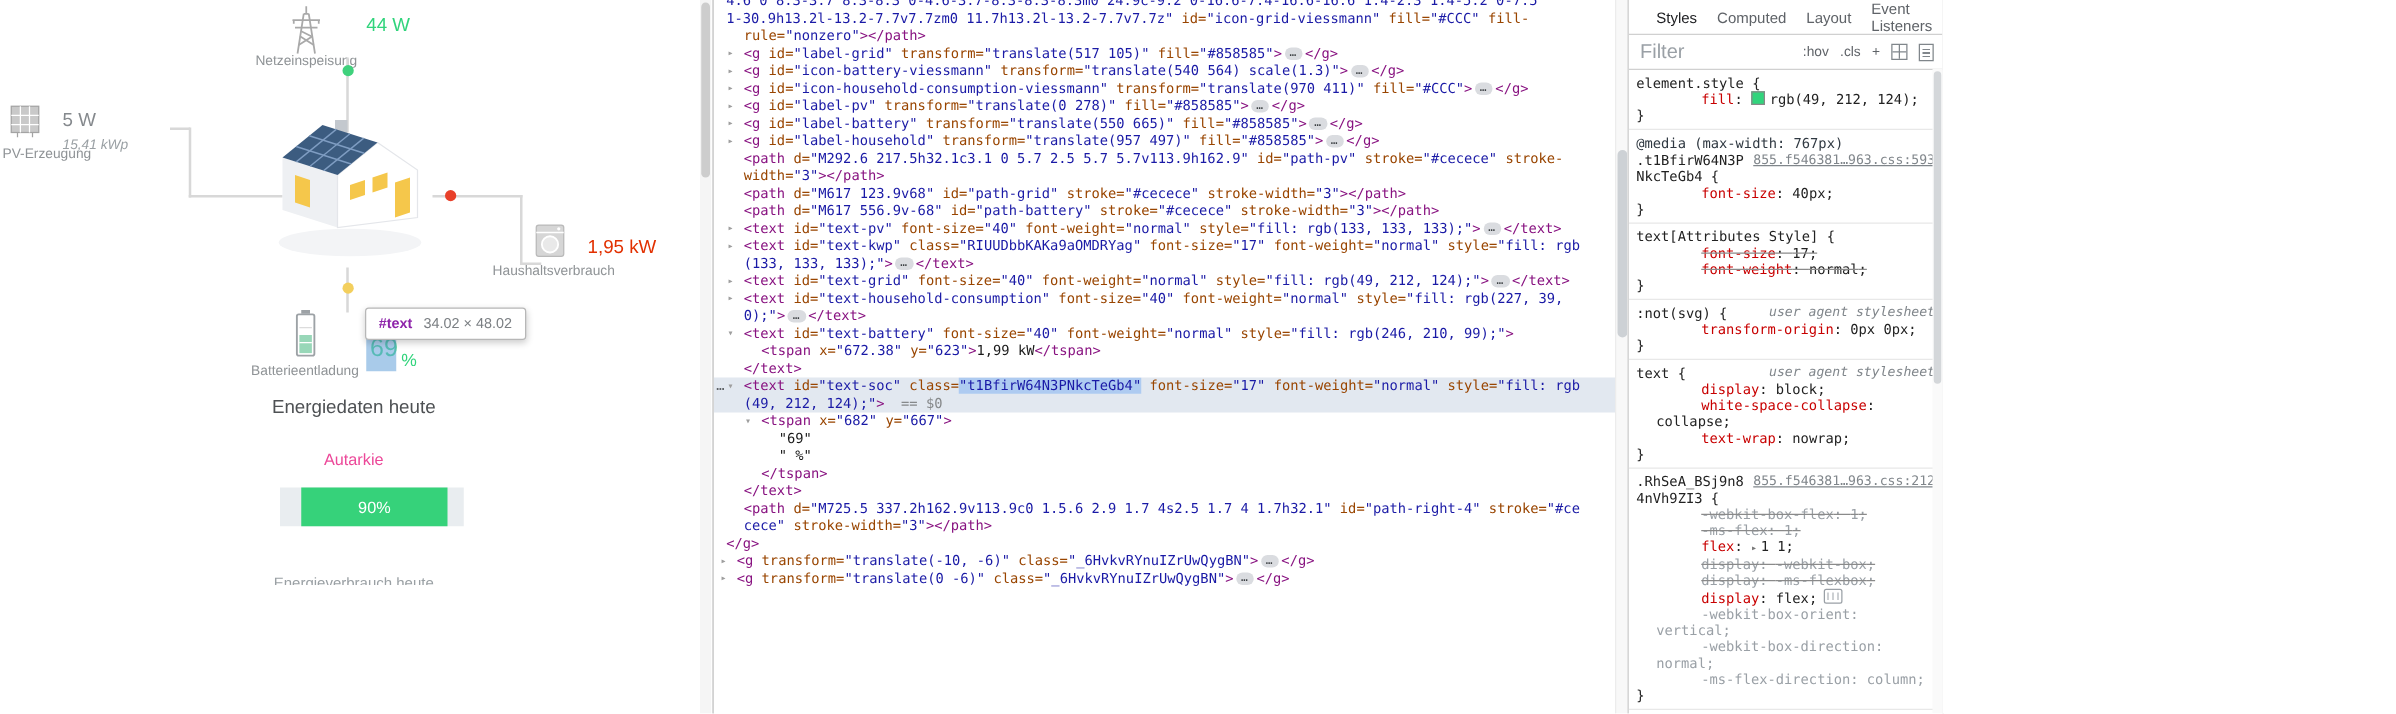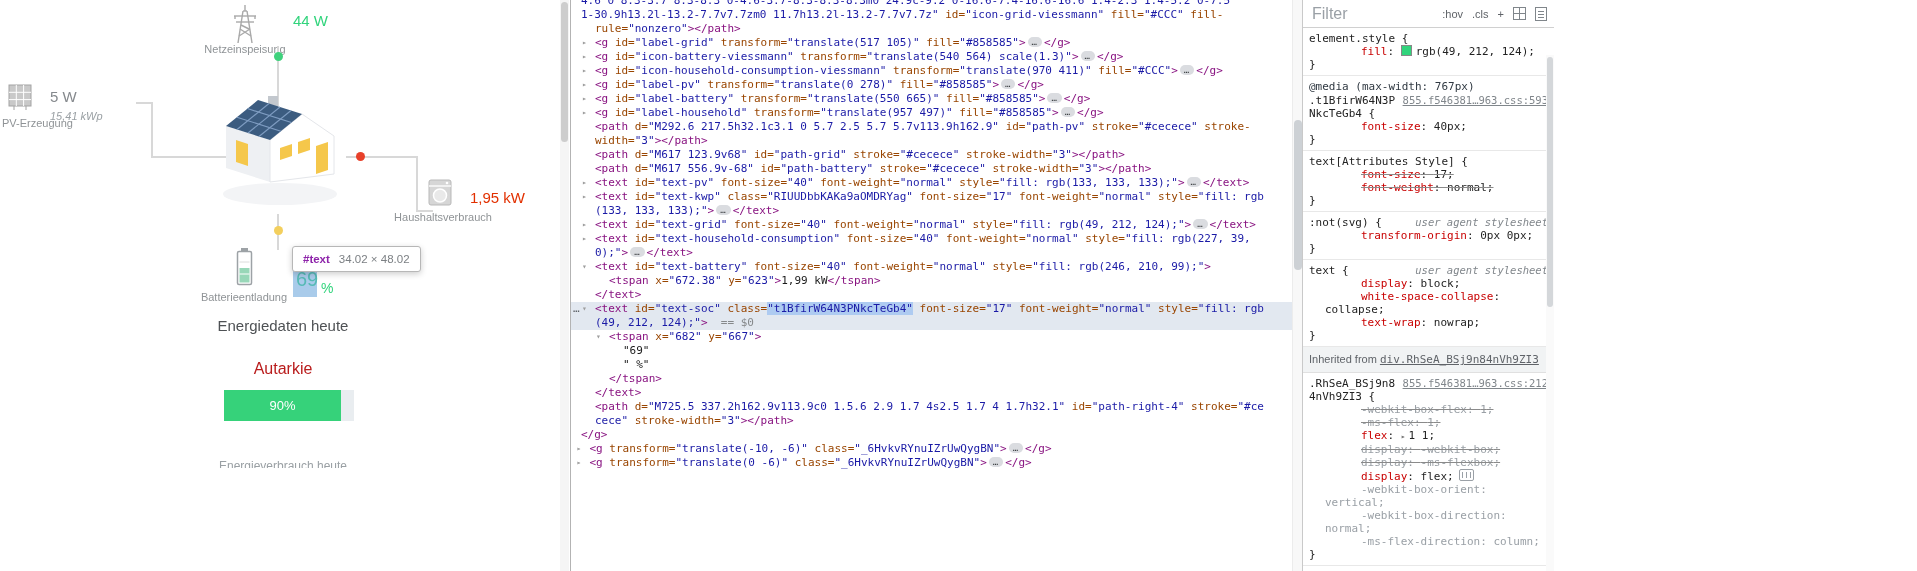--- a/index.html
+++ b/index.html
@@ -19,22 +19,22 @@
   .hh-value{left:470px;top:189px;font-size:15px;color:#e23000;}
   .hh-label{left:390px;top:211px;width:106px;}
   .bat-label{left:192px;top:291px;width:104px;}
   .soc-69{left:296px;top:268px;font-size:20px;color:#31d47c;}
   .soc-pct{left:321px;top:280px;font-size:14px;color:#31d47c;}
   .soc-highlight{left:293px;top:266px;width:24px;height:31px;background:rgba(111,168,220,.60);}
   .page-tooltip{left:292px;top:246px;display:flex;gap:9px;align-items:center;background:#fff;border:1px solid #b7b7b7;border-radius:3px;box-shadow:0 2px 6px rgba(0,0,0,.2);padding:6px 10px;font-size:11.5px;white-space:nowrap;}
   .page-tooltip .node{color:#8e24aa;font-weight:bold;}
   .page-tooltip .dims{color:#7b7f83;}
   .today{left:180px;top:317px;width:206px;font-size:15px;color:#4e5154;}
-  .autarkie{left:180px;top:360px;width:206px;font-size:16px;color:#b91c1c;}
-  .bar-track{left:224px;top:390px;width:130px;height:31px;background:#e9edf0;}
+  .autarkie{left:180px;top:360px;width:206px;font-size:13px;color:#ec4899;}
+  .bar-track{left:224px;top:390px;width:130px;height:31px;background:#e9edf0;padding-left:17px;}
   .bar-fill{width:90%;height:100%;background:#36d27a;display:flex;align-items:center;justify-content:center;color:#fff;font-size:13px;}
   .footer-clip{left:160px;top:459px;width:246px;height:9px;overflow:hidden;}
   .footer-clip div{font-size:12px;color:#9aa0a4;line-height:14px;text-align:center;}
   .flow-line{background:#d8d8d8;}
   .dot{width:9px;height:9px;border-radius:50%;}
   .dot.green{background:#3fd17c;}
   .dot.red{background:#e8402a;}
   .dot.yellow{background:#f3cf5d;}
   .pscroll{left:560px;top:0;width:9px;height:571px;background:#f5f5f5;}
   .pscroll .thumb{position:absolute;left:1px;top:2px;width:7px;height:140px;background:#cdcdcd;border-radius:4px;}
@@ -236,20 +236,27 @@
         <div class="crow" style="padding-left: 10px;"><span class="tg">&lt;/g&gt;</span></div>
         <div class="crow" style="padding-left: 18.4px;"><span class="arrow">▸</span><span class="tg">&lt;g </span><span class="ta">transform=</span><span class="tv">"translate(-10, -6)"</span><span class="tt"> </span><span class="ta">class=</span><span class="tv">"_6HvkvRYnuIZrUwQygBN"</span><span class="tg">&gt;</span><span class="ell">…</span><span class="tg">&lt;/g&gt;</span></div>
         <div class="crow" style="padding-left: 18.4px;"><span class="arrow">▸</span><span class="tg">&lt;g </span><span class="ta">transform=</span><span class="tv">"translate(0 -6)"</span><span class="tt"> </span><span class="ta">class=</span><span class="tv">"_6HvkvRYnuIZrUwQygBN"</span><span class="tg">&gt;</span><span class="ell">…</span><span class="tg">&lt;/g&gt;</span></div>
       </div>
     <div class="escroll">
         <div class="thumb"></div>
       </div>
   </section>
 
   <section class="styles-pane">
+    <div class="tabs">
+      <span class="tab active">Styles</span>
+      <span class="tab">Computed</span>
+      <span class="tab">Layout</span>
+      <span class="tab">Event Listeners</span>
+
+    </div>
     <div class="frow">
       <input class="filter" placeholder="Filter" style="">
       <span class="ftools">
         <span>:hov</span>
         <span>.cls</span>
         <span>+</span>
         <span class="icon-grid"></span>
         <span class="icon-doc"></span>
       </span>
     </div>
@@ -276,21 +283,20 @@
           <div class="sprop"><span class="pname">transform-origin</span><span>: </span><span class="pval">0px 0px</span><span>;</span></div>
           <div class="sclose">}</div>
         </div>
         <div class="ssec">
           <div class="shead"><span class="slink ua">user agent stylesheet</span><span class="ssel">text</span><span> {</span></div>
           <div class="sprop"><span class="pname">display</span><span>: </span><span class="pval">block</span><span>;</span></div>
           <div class="sprop"><span class="pname">white-space-collapse</span><span>: </span><span class="pval">collapse</span><span>;</span></div>
           <div class="sprop"><span class="pname">text-wrap</span><span>: </span><span class="pval">nowrap</span><span>;</span></div>
           <div class="sclose">}</div>
         </div>
-        <div class="inh"><span>Inherited from </span><span class="inode">div.RhSeA_BSj9n84nVh9ZI3</span></div>
         <div class="ssec">
           <div class="shead"><span class="slink">855.f546381…963.css:212</span><span class="ssel">.RhSeA_BSj9n84nVh9ZI3</span><span> {</span></div>
           <div class="sprop gray struck"><span class="pname">-webkit-box-flex</span><span>: </span><span class="pval">1</span><span>;</span></div>
           <div class="sprop gray struck"><span class="pname">-ms-flex</span><span>: </span><span class="pval">1</span><span>;</span></div>
           <div class="sprop"><span class="pname">flex</span><span>: </span><span class="exp">▸</span><span class="pval">1 1</span><span>;</span></div>
           <div class="sprop gray struck"><span class="pname">display</span><span>: </span><span class="pval">-webkit-box</span><span>;</span></div>
           <div class="sprop gray struck"><span class="pname">display</span><span>: </span><span class="pval">-ms-flexbox</span><span>;</span></div>
           <div class="sprop"><span class="pname">display</span><span>: </span><span class="pval">flex</span><span>;</span><span class="fbadge"></span></div>
           <div class="sprop gray"><span class="pname">-webkit-box-orient</span><span>: </span><span class="pval">vertical</span><span>;</span></div>
           <div class="sprop gray"><span class="pname">-webkit-box-direction</span><span>: </span><span class="pval">normal</span><span>;</span></div>

